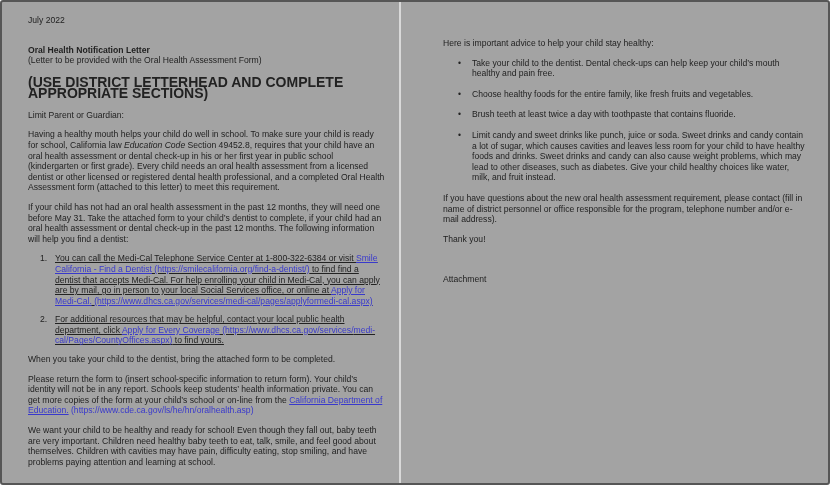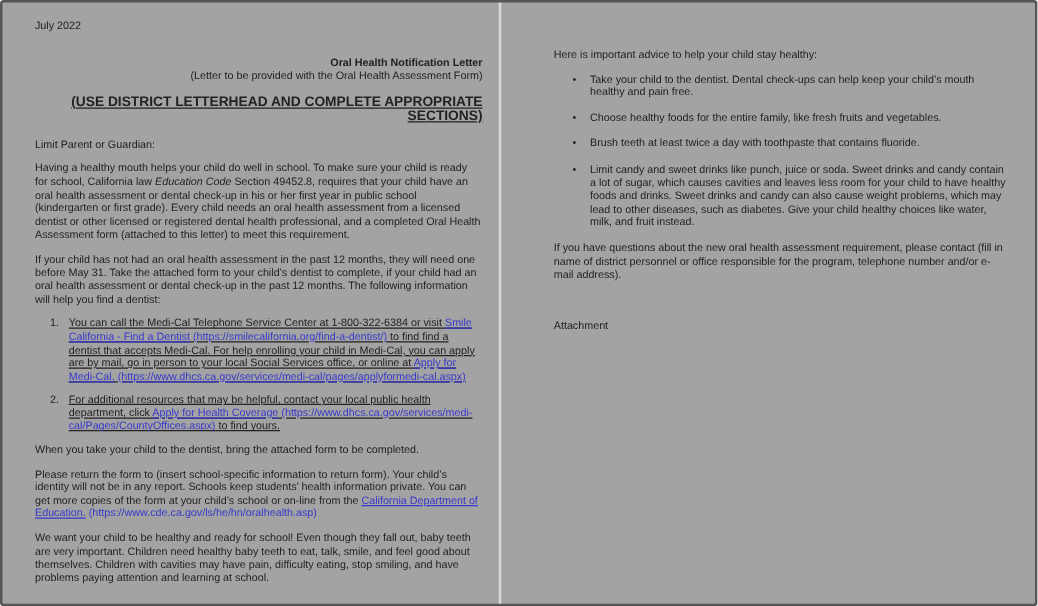--- a/index.html
+++ b/index.html
@@ -7,23 +7,23 @@
     width: 830px; height: 485px; box-sizing: border-box;
     border: 2px solid #565656; border-radius: 3px;
     display: flex; background: #a3a3a3; overflow: hidden;
     font-family: "Liberation Sans", sans-serif;
     font-size: 8.6px; line-height: 10.6px; color: #222222;
   }
   .page { box-sizing: border-box; height: 100%; overflow: hidden; }
   .page-left  { width: 399px; border-right: 2px solid #d9d9d9; padding: 13px 13px 6px 26px; }
   .page-right { width: 427px; padding: 36px 22px 6px 42px; }
   .bold { font-weight: bold; }
-  .center { text-align: right; }
+  .center { text-align: left; }
   .date-line { margin-bottom: 19px; }
-  .instruction { margin: 11px 0 11px 0; font-size: 11px; line-height: 11px; text-decoration: underline; }
+  .instruction { margin: 11px 0 11px 0; font-size: 14px; line-height: 11px; }
   .para { margin: 0 0 9px 0; }
   .salutation { margin: 0 0 9px 0; }
   .it  { font-style: italic; }
   .lnk { color: #3939cc; }
   .lnk.u { text-decoration: underline; }
   .oli { display: flex; margin: 0 0 8px 12px; }
   .oli .num { flex: none; width: 15px; }
   .oli .litext { flex: 1; text-decoration: underline; }
   .bul { display: flex; margin: 0 0 10px 15px; }
   .bul .dot { flex: none; width: 14px; }
@@ -45,21 +45,21 @@
 
     <div class="para"><span>Having a healthy mouth helps your child do well in school. To make sure your child is ready for school, California law </span><span class="it">Education Code</span><span> Section 49452.8, requires that your child have an oral health assessment or dental check-up in his or her first year in public school (kindergarten or first grade). Every child needs an oral health assessment from a licensed dentist or other licensed or registered dental health professional, and a completed Oral Health Assessment form (attached to this letter) to meet this requirement.</span></div>
     <div class="para">If your child has not had an oral health assessment in the past 12 months, they will need one before May 31. Take the attached form to your child’s dentist to complete, if your child had an oral health assessment or dental check-up in the past 12 months. The following information will help you find a dentist:</div>
 
     <div class="oli">
       <span class="num">1.</span>
       <div class="litext"><span>You can call the Medi-Cal Telephone Service Center at 1-800-322-6384 or visit </span><span class="lnk u">Smile California - Find a Dentist</span><span class="lnk"> (https://smilecalifornia.org/find-a-dentist/)</span><span> to find find a dentist that accepts Medi-Cal. For help enrolling your child in Medi-Cal, you can apply are by mail, go in person to your local Social Services office, or online at </span><span class="lnk u">Apply for Medi-Cal.</span><span> </span><span class="lnk u">(https://www.dhcs.ca.gov/services/medi-cal/pages/applyformedi-cal.aspx)</span></div>
     </div>
     <div class="oli">
       <span class="num">2.</span>
-      <div class="litext"><span>For additional resources that may be helpful, contact your local public health department, click </span><span class="lnk u">Apply for Health Coverage</span><span class="lnk"> (https://www.dhcs.ca.gov/services/</span><span class="lnk">medi-cal/Pages/CountyOffices.aspx)</span><span> to find yours.</span></div>
+      <div class="litext"><span>For additional resources that may be helpful, contact your local public health department, click </span><span class="lnk u">Apply for Every Coverage</span><span class="lnk"> (https://www.dhcs.ca.gov/services/</span><span class="lnk">medi-cal/Pages/CountyOffices.aspx)</span><span> to find yours.</span></div>
     </div>
 
     <div class="para">When you take your child to the dentist, bring the attached form to be completed.</div>
     <div class="para"><span>Please return the form to (insert school-specific information to return form). Your child’s identity will not be in any report. Schools keep students’ health information private. You can get more copies of the form at your child’s school or on-line from the </span><span class="lnk u">California Department of Education.</span><span class="lnk"> (https://www.cde.ca.gov/ls/he/hn/oralhealth.asp)</span></div>
     <div class="para">We want your child to be healthy and ready for school! Even though they fall out, baby teeth are very important. Children need healthy baby teeth to eat, talk, smile, and feel good about themselves. Children with cavities may have pain, difficulty eating, stop smiling, and have problems paying attention and learning at school.</div>
   </div>
 
   <div class="page page-right">
     <div class="para">Here is important advice to help your child stay healthy:</div>
 
@@ -74,17 +74,18 @@
     <div class="bul">
       <span class="dot">•</span>
       <div class="btext">Brush teeth at least twice a day with toothpaste that contains fluoride.</div>
     </div>
     <div class="bul">
       <span class="dot">•</span>
       <div class="btext">Limit candy and sweet drinks like punch, juice or soda. Sweet drinks and candy contain a lot of sugar, which causes cavities and leaves less room for your child to have healthy foods and drinks. Sweet drinks and candy can also cause weight problems, which may lead to other diseases, such as diabetes. Give your child healthy choices like water, milk, and fruit instead.</div>
     </div>
 
     <div class="para">If you have questions about the new oral health assessment requirement, please contact (fill in name of district personnel or office responsible for the program, telephone number and/or e-mail address).</div>
+    <div class="para">Thank you!</div>
     <div class="sig-gap"></div>
     <div class="sig-line">Attachment</div>
   </div>
 
 </div>
 
 </body></html>

